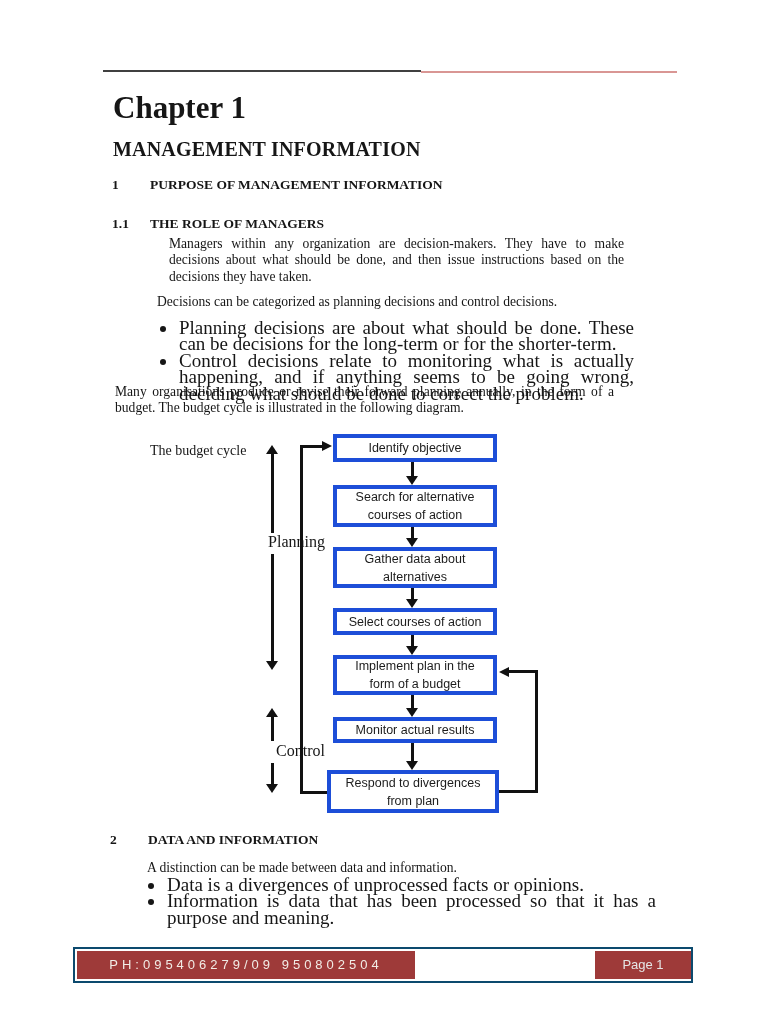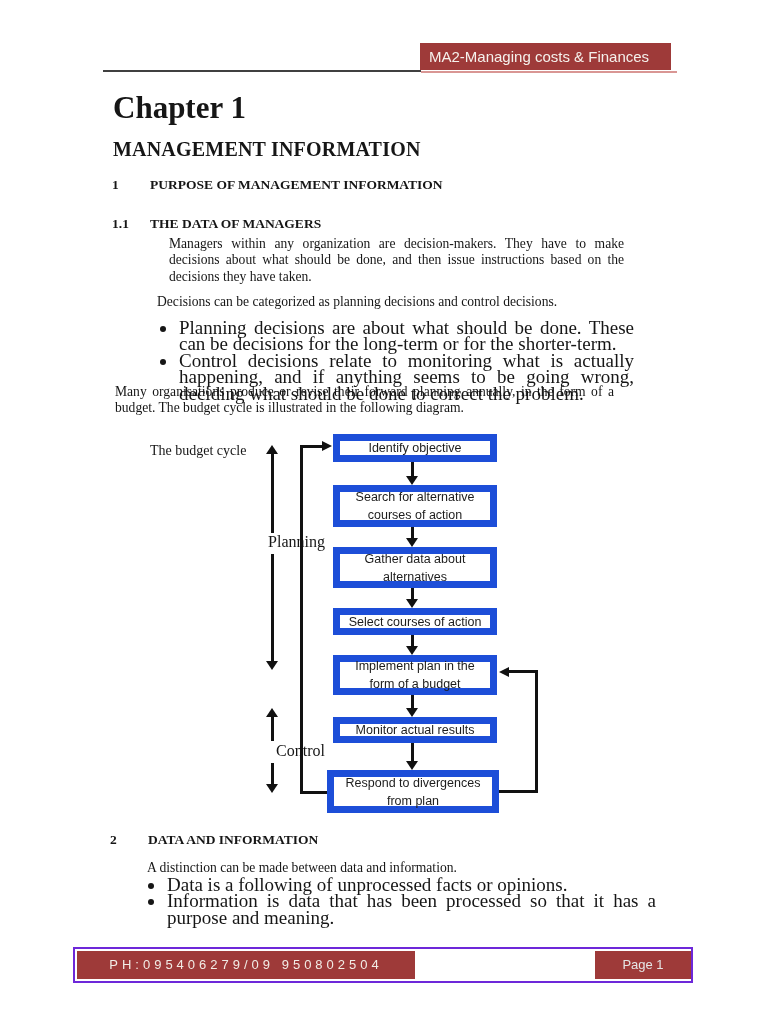--- a/index.html
+++ b/index.html
@@ -24,59 +24,58 @@
 
   
   .para{position:absolute;margin:0;font-size:13.6px;line-height:16.4px;text-align:justify;}
   ul.bullets{position:absolute;margin:0;padding-left:21px;list-style:disc outside;font-size:19px;line-height:16.4px;}
   ul.bullets li{text-align:justify;padding-left:1px;}
 
   
   .diagram{position:absolute;left:0;top:430px;width:608px;height:392px;}
   .dg-caption{position:absolute;left:150px;top:13px;font-size:14px;}
   .dg-label{position:absolute;width:104px;text-align:right;font-size:16px;}
-  .dg-box{position:absolute;left:333px;width:164px;box-sizing:border-box;border:7px solid #1d4ed8;background:#fff;
+  .dg-box{position:absolute;left:333px;width:164px;box-sizing:border-box;border:4px solid #1d4ed8;background:#fff;
           font-family:"Liberation Sans","DejaVu Sans",sans-serif;font-size:12.5px;line-height:18px;color:#1c1c1c;
           display:flex;align-items:center;justify-content:center;text-align:center;padding:1px 8px;}
   .vstem{position:absolute;width:3px;background:#111;}
   .hseg{position:absolute;height:3px;background:#111;}
   .vseg{position:absolute;width:3px;background:#111;}
   .head-down{position:absolute;width:0;height:0;border-left:6px solid transparent;border-right:6px solid transparent;border-top:9px solid #111;}
   .head-up{position:absolute;width:0;height:0;border-left:6px solid transparent;border-right:6px solid transparent;border-bottom:9px solid #111;}
   .head-right{position:absolute;width:0;height:0;border-top:5px solid transparent;border-bottom:5px solid transparent;border-left:10px solid #111;}
   .head-left{position:absolute;width:0;height:0;border-top:5px solid transparent;border-bottom:5px solid transparent;border-right:10px solid #111;}
 
   
   .footer-bar{position:absolute;left:73px;top:947px;width:620px;height:36px;box-sizing:border-box;
-              border:2px solid #6d28d9;background:#fff;}
+              border:2px solid #0c4a6e;background:#fff;}
   .footer-phone{position:absolute;left:2px;top:2px;width:338px;height:28px;line-height:28px;background:#9e3a39;
                 color:#f2ece6;text-align:center;font-family:"Liberation Sans","DejaVu Sans",sans-serif;
                 font-size:13px;letter-spacing:4px;}
   .footer-page{position:absolute;left:520px;top:2px;width:96px;height:28px;line-height:28px;background:#9e3a39;
                color:#e5e5e5;text-align:center;font-family:"Liberation Sans","DejaVu Sans",sans-serif;font-size:13px;}
 </style>
 </head>
 <body>
 
 <div class="page">
 
-  <div class="hdr-badge">MA2-Managing costs &amp; Finances</div>
   <div class="rule-dark"></div>
   <div class="rule-red"></div>
 
   <h1 class="chapter">Chapter 1</h1>
   <h2 class="doctitle">MANAGEMENT INFORMATION</h2>
 
   <div class="heading" style="top:177px;width:520px;">
     <span class="hnum">1</span>
     <span class="htxt">PURPOSE OF MANAGEMENT INFORMATION</span>
   </div>
   <div class="heading" style="top:216px;width:520px;">
     <span class="hnum">1.1</span>
-    <span class="htxt">THE DATA OF MANAGERS</span>
+    <span class="htxt">THE ROLE OF MANAGERS</span>
   </div>
 
   <p class="para" style="left:157px;top:236px;width:455px;margin-left:12px;">Managers within any organization are decision-makers. They have to make decisions about what should be done, and then issue instructions based on the decisions they have taken.</p>
   <p class="para" style="left:157px;top:294px;width:470px;text-align:left;">Decisions can be categorized as planning decisions and control decisions.</p>
 
   <ul class="bullets" style="left:157px;top:320px;width:456px;">
     <li>Planning decisions are about what should be done. These can be decisions for the long-term or for the shorter-term.</li>
     <li>Control decisions relate to monitoring what is actually happening, and if anything seems to be going wrong, deciding what should be done to correct the problem.</li>
   </ul>
 
@@ -128,21 +127,21 @@
     <div class="vstem" style="left:411px;top:313px;height:20px;"></div>
     <div class="head-down" style="left:406px;top:331px;"></div>
   </div>
 
   <div class="heading" style="top:832px;left:110px;width:520px;">
     <span class="hnum">2</span>
     <span class="htxt">DATA AND INFORMATION</span>
   </div>
   <p class="para" style="left:147px;top:860px;width:480px;text-align:left;">A distinction can be made between data and information.</p>
   <ul class="bullets" style="left:145px;top:877px;width:490px;">
-    <li>Data is a following of unprocessed facts or opinions.</li>
+    <li>Data is a divergences of unprocessed facts or opinions.</li>
     <li>Information is data that has been processed so that it has a purpose and meaning.</li>
   </ul>
 
   <div class="footer-bar">
     <div class="footer-phone">PH:095406279/09 950802504</div>
     <div class="footer-page">Page 1</div>
   </div>
 
 </div>
 

